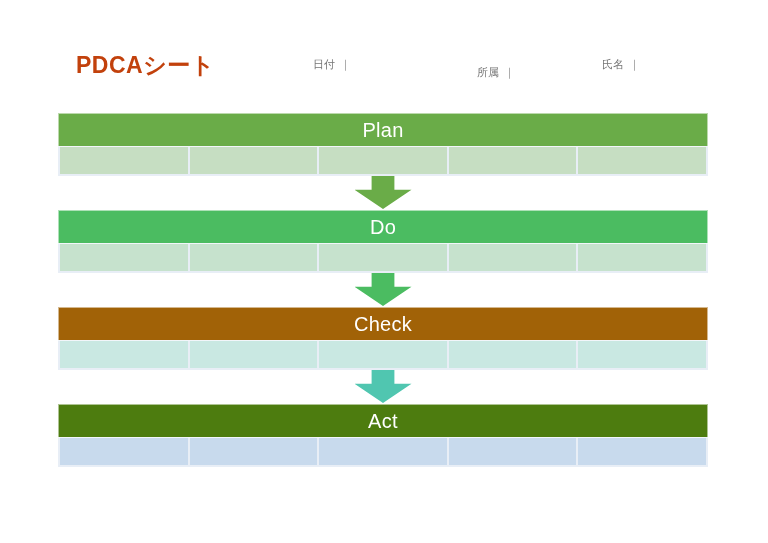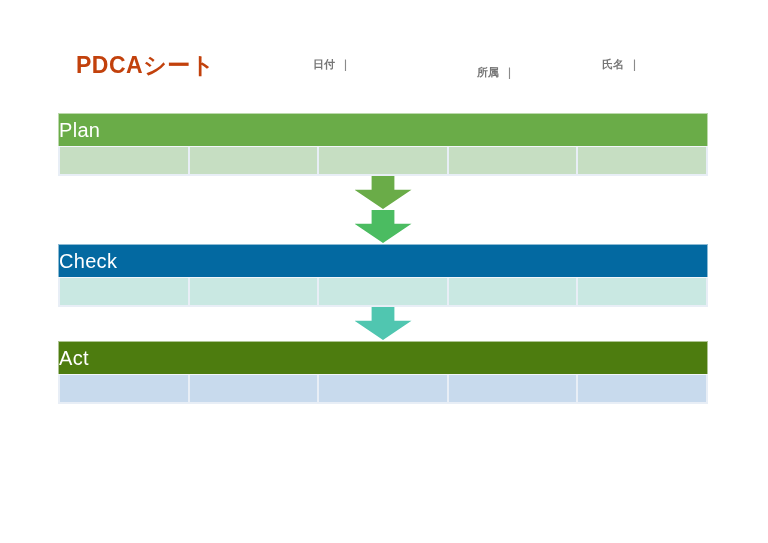--- a/index.html
+++ b/index.html
@@ -10,38 +10,39 @@
     position: absolute;
     left: 48px;
     top: 50px;
     font-size: 23px;
     font-weight: 700;
     color: #c2410c;
     letter-spacing: 0.5px;
     margin-left: 28px;
   }
 
-  .header-fields { position: absolute; top: 57px; left: 0; width: 768px; height: 16px; font-weight: bold; }
+  .header-fields { position: absolute; top: 57px; left: 0; width: 768px; height: 16px; }
   .header-field {
     position: absolute;
     font-size: 11px;
     color: #767676;
     white-space: nowrap;
   }
   .header-field .sep { margin-left: 5px; color: #8a8a8a; }
   .field-date { left: 313px; }
   .field-affiliation { left: 477px; margin-top: 8px; }
   .field-name { left: 602px; }
 
   .pdca-area { position: absolute; left: 58px; top: 113px; width: 650px; }
 
   .band-header {
     height: 33px;
     display: flex;
     align-items: center;
+    justify-content: center;
     color: #ffffff;
     font-size: 20px;
     font-weight: 400;
     letter-spacing: 0.3px;
     border: 1px solid rgba(255,255,255,0.55);
     border-bottom: none;
   }
 
   .band-row {
     display: flex;
@@ -94,27 +95,39 @@
       <div class="band-cell" style="background-color: rgb(198, 222, 194);"></div>
       <div class="band-cell" style="background-color: rgb(198, 222, 194);"></div>
       <div class="band-cell" style="background-color: rgb(198, 222, 194);"></div>
     </div>
   </div>
 
   <div class="arrow-gap">
     <div class="down-arrow" style="background-color: rgb(106, 172, 72);"></div>
   </div>
 
+  <div>
+    <div class="band-header" style="background-color: rgb(75, 188, 97);">
+      <span>Do</span>
+    </div>
+    <div class="band-row">
+      <div class="band-cell" style="background-color: rgb(198, 226, 205);"></div>
+      <div class="band-cell" style="background-color: rgb(198, 226, 205);"></div>
+      <div class="band-cell" style="background-color: rgb(198, 226, 205);"></div>
+      <div class="band-cell" style="background-color: rgb(198, 226, 205);"></div>
+      <div class="band-cell" style="background-color: rgb(198, 226, 205);"></div>
+    </div>
+  </div>
 
   <div class="arrow-gap">
     <div class="down-arrow" style="background-color: rgb(75, 188, 97);"></div>
   </div>
 
   <div>
-    <div class="band-header" style="background-color: #0369a1;">
+    <div class="band-header" style="background-color: #a16207;">
       <span>Check</span>
     </div>
     <div class="band-row">
       <div class="band-cell" style="background-color: rgb(201, 232, 226);"></div>
       <div class="band-cell" style="background-color: rgb(201, 232, 226);"></div>
       <div class="band-cell" style="background-color: rgb(201, 232, 226);"></div>
       <div class="band-cell" style="background-color: rgb(201, 232, 226);"></div>
       <div class="band-cell" style="background-color: rgb(201, 232, 226);"></div>
     </div>
   </div>

